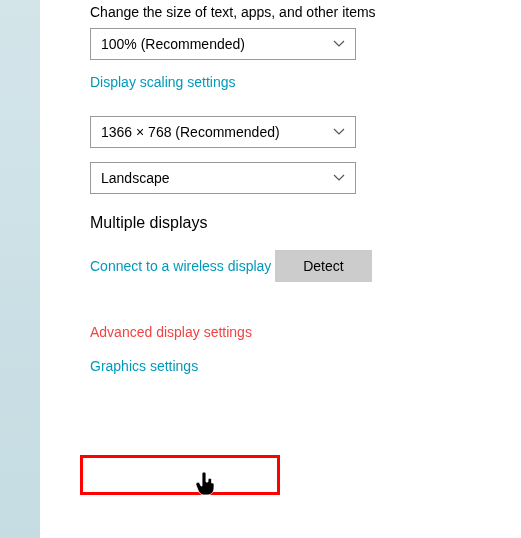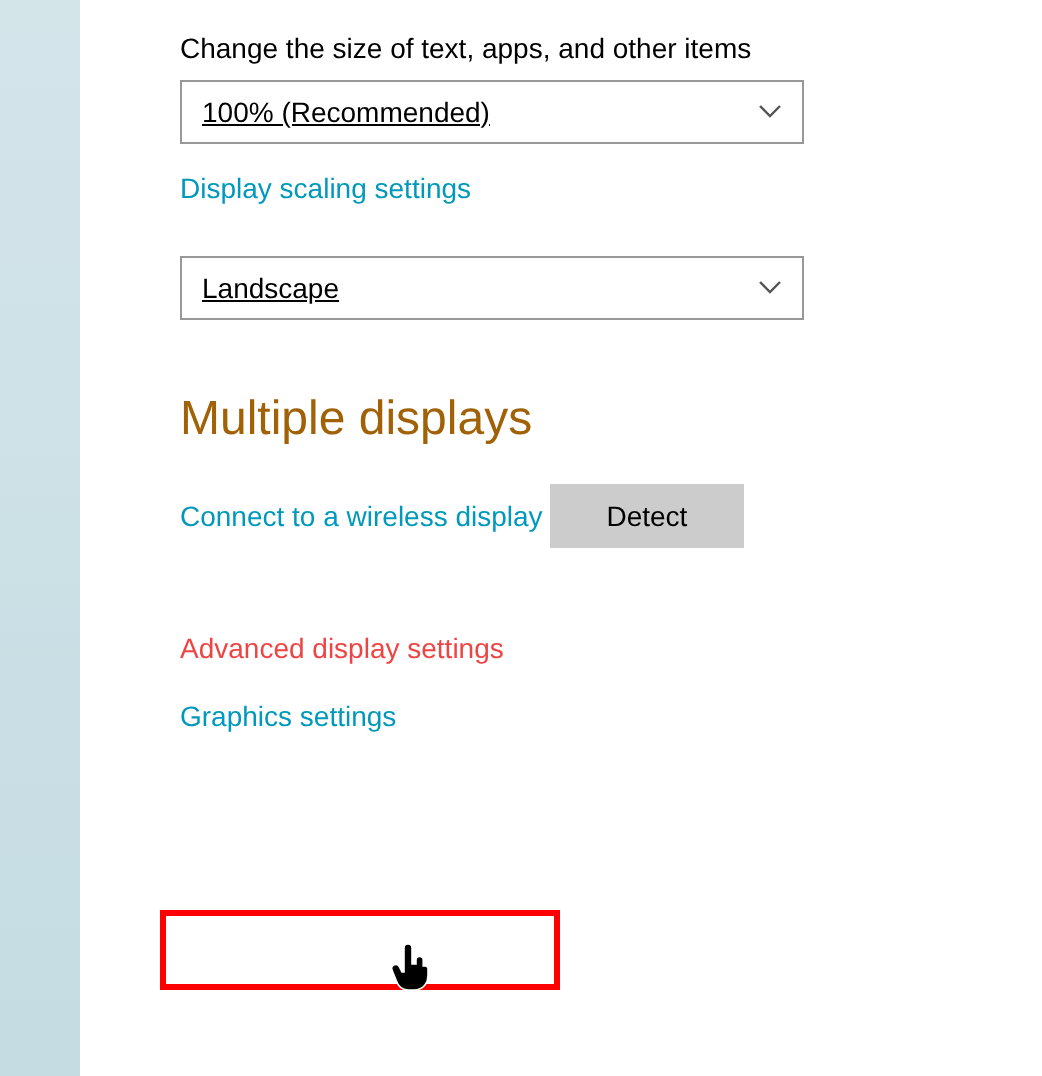--- a/index.html
+++ b/index.html
@@ -16,57 +16,56 @@
     .sidebar-strip {
       position: absolute;
       left: 0; top: 0;
       width: 40px; height: 538px;
       background: linear-gradient(180deg, #d4e5ea 0%, #c4dce2 100%);
     }
     .content {
       position: absolute;
       left: 40px; top: 0; right: 0; bottom: 0;
       background: #fff;
-      padding: 16px 0 0 50px;
+      padding: 4px 0 0 50px;
     }
     .label { color: #000; font-size: 14px; margin-bottom: 8px; }
     .dropdown {
-      width: 312px; height: 32px;
+      width: 266px; height: 32px;
       border: 1px solid #999;
       display: flex; align-items: center;
       justify-content: space-between;
       padding: 0 10px;
       margin-bottom: 14px;
       cursor: pointer;
       background: #fff;
-      text-decoration: underline;
     }
     .dropdown-text { font-size: 14px; }
     .chevron {
       width: 12px; height: 12px;
       display: inline-flex; align-items: center; justify-content: center;
     }
     .chevron svg { width: 12px; height: 8px; }
     .link {
       color: #0099bc;
       font-size: 14px;
       cursor: pointer;
       margin-bottom: 20px;
       display: inline-block;
     }
     .link-muted {
       color: #ef4444;
       font-size: 14px;
       display: inline-block;
     }
     .section-heading {
-      font-size: 24px;
+      font-size: 16px;
       font-weight: 400;
-      color: #a16207;
-      margin-top: 36px;
+      color: #000000;
+      margin-top: 20px;
       margin-bottom: 18px;
     }
     .body-text {
       font-size: 14px;
       margin-bottom: 14px;
       max-width: 430px;
       line-height: 1.35;
     }
     .btn {
       background: #ccc;
@@ -104,20 +103,28 @@
       <svg viewBox="0 0 12 8">
           <path d="M1 1 L6 6 L11 1" stroke="#555" stroke-width="1.2" fill="none"></path>
         </svg>
     </span>
   </div>
 
   <a class="link">Display scaling settings</a>
 
   <div class="spacer-sm"></div>
 
+  <div class="dropdown">
+    <span class="dropdown-text">1366 × 768 (Recommended)</span>
+    <span class="chevron">
+      <svg viewBox="0 0 12 8">
+          <path d="M1 1 L6 6 L11 1" stroke="#555" stroke-width="1.2" fill="none"></path>
+        </svg>
+    </span>
+  </div>
 
   <div class="dropdown">
     <span class="dropdown-text">Landscape</span>
     <span class="chevron">
       <svg viewBox="0 0 12 8">
           <path d="M1 1 L6 6 L11 1" stroke="#555" stroke-width="1.2" fill="none"></path>
         </svg>
     </span>
   </div>
 

